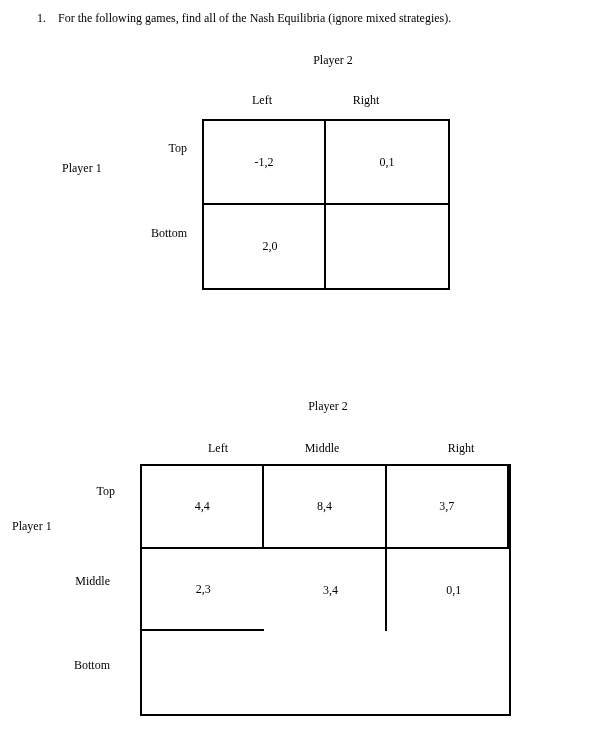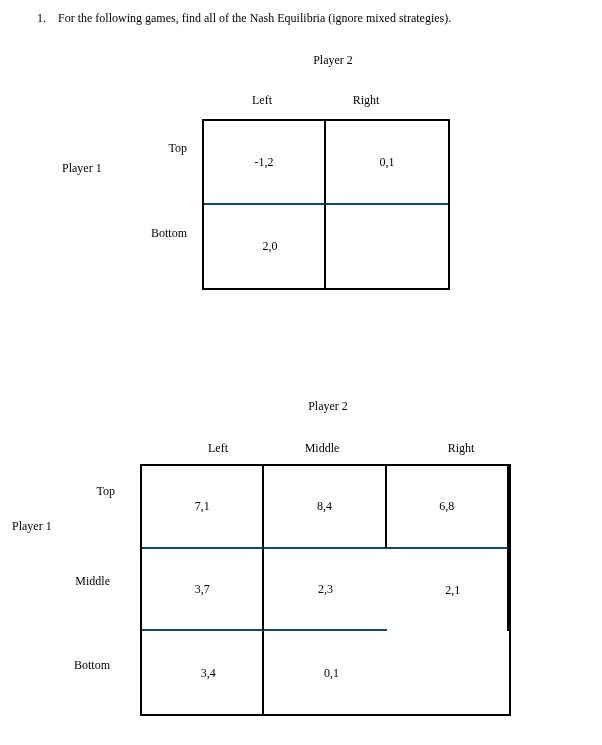--- a/index.html
+++ b/index.html
@@ -42,21 +42,21 @@
     left: 140px; top: 464px;
     width: 371px; height: 252px;
     grid-template-columns: 1fr 1fr 1fr;
     grid-template-rows: 1fr 1fr 1fr;
   }
   .cell {
     display: flex;
     align-items: center;
     justify-content: center;
     border-right: 2px solid #000;
-    border-bottom: 2px solid #0c4a6e;
+    border-bottom: 2px solid #000000;
   }
   .cell.last-col { border-right: none; }
   .cell.last-row { border-bottom: none; margin-left: 12px; }
 </style>
 </head>
 <body>
 
 <div class="page">
 
   <div class="title">
@@ -83,23 +83,21 @@
   <div class="abs cx" style="left:218px; top:442px;">Left</div>
   <div class="abs cx" style="left:322px; top:442px;">Middle</div>
   <div class="abs cx" style="left:461px; top:442px;">Right</div>
 
   <div class="abs" style="right:487px; top:485px;">Top</div>
   <div class="abs" style="left:12px; top:520px;">Player 1</div>
   <div class="abs" style="right:492px; top:575px;">Middle</div>
   <div class="abs" style="right:492px; top:659px;">Bottom</div>
 
   <div class="game-table" id="table-game2">
-    <div class="cell">7,1</div>
+    <div class="cell">4,4</div>
     <div class="cell">8,4</div>
-    <div class="cell">6,8</div>
     <div class="cell">3,7</div>
     <div class="cell last-col">2,3</div>
-    <div class="cell last-row">2,1</div>
     <div class="cell last-row">3,4</div>
     <div class="cell last-col last-row">0,1</div>
   </div>
 
 </div>
 
 </body></html>

